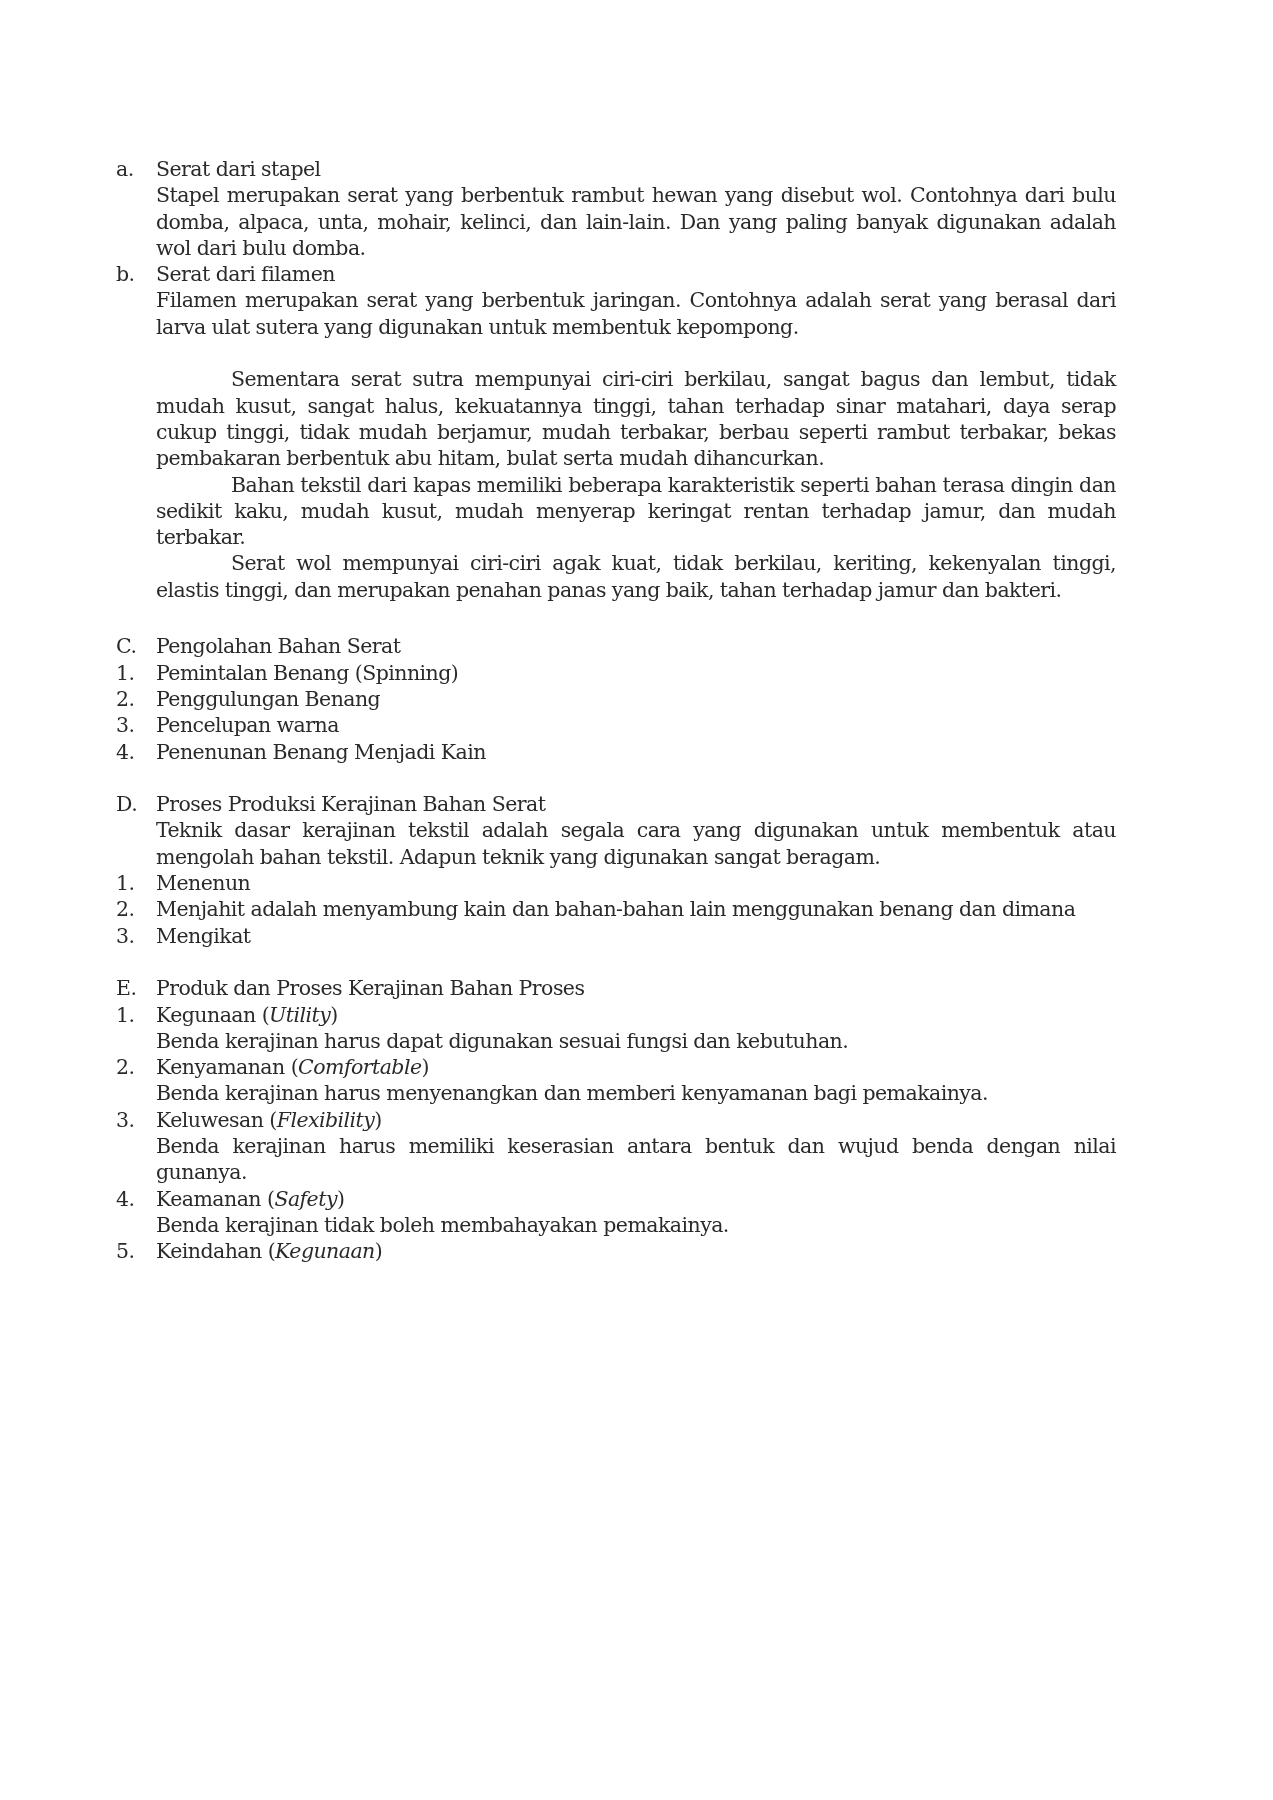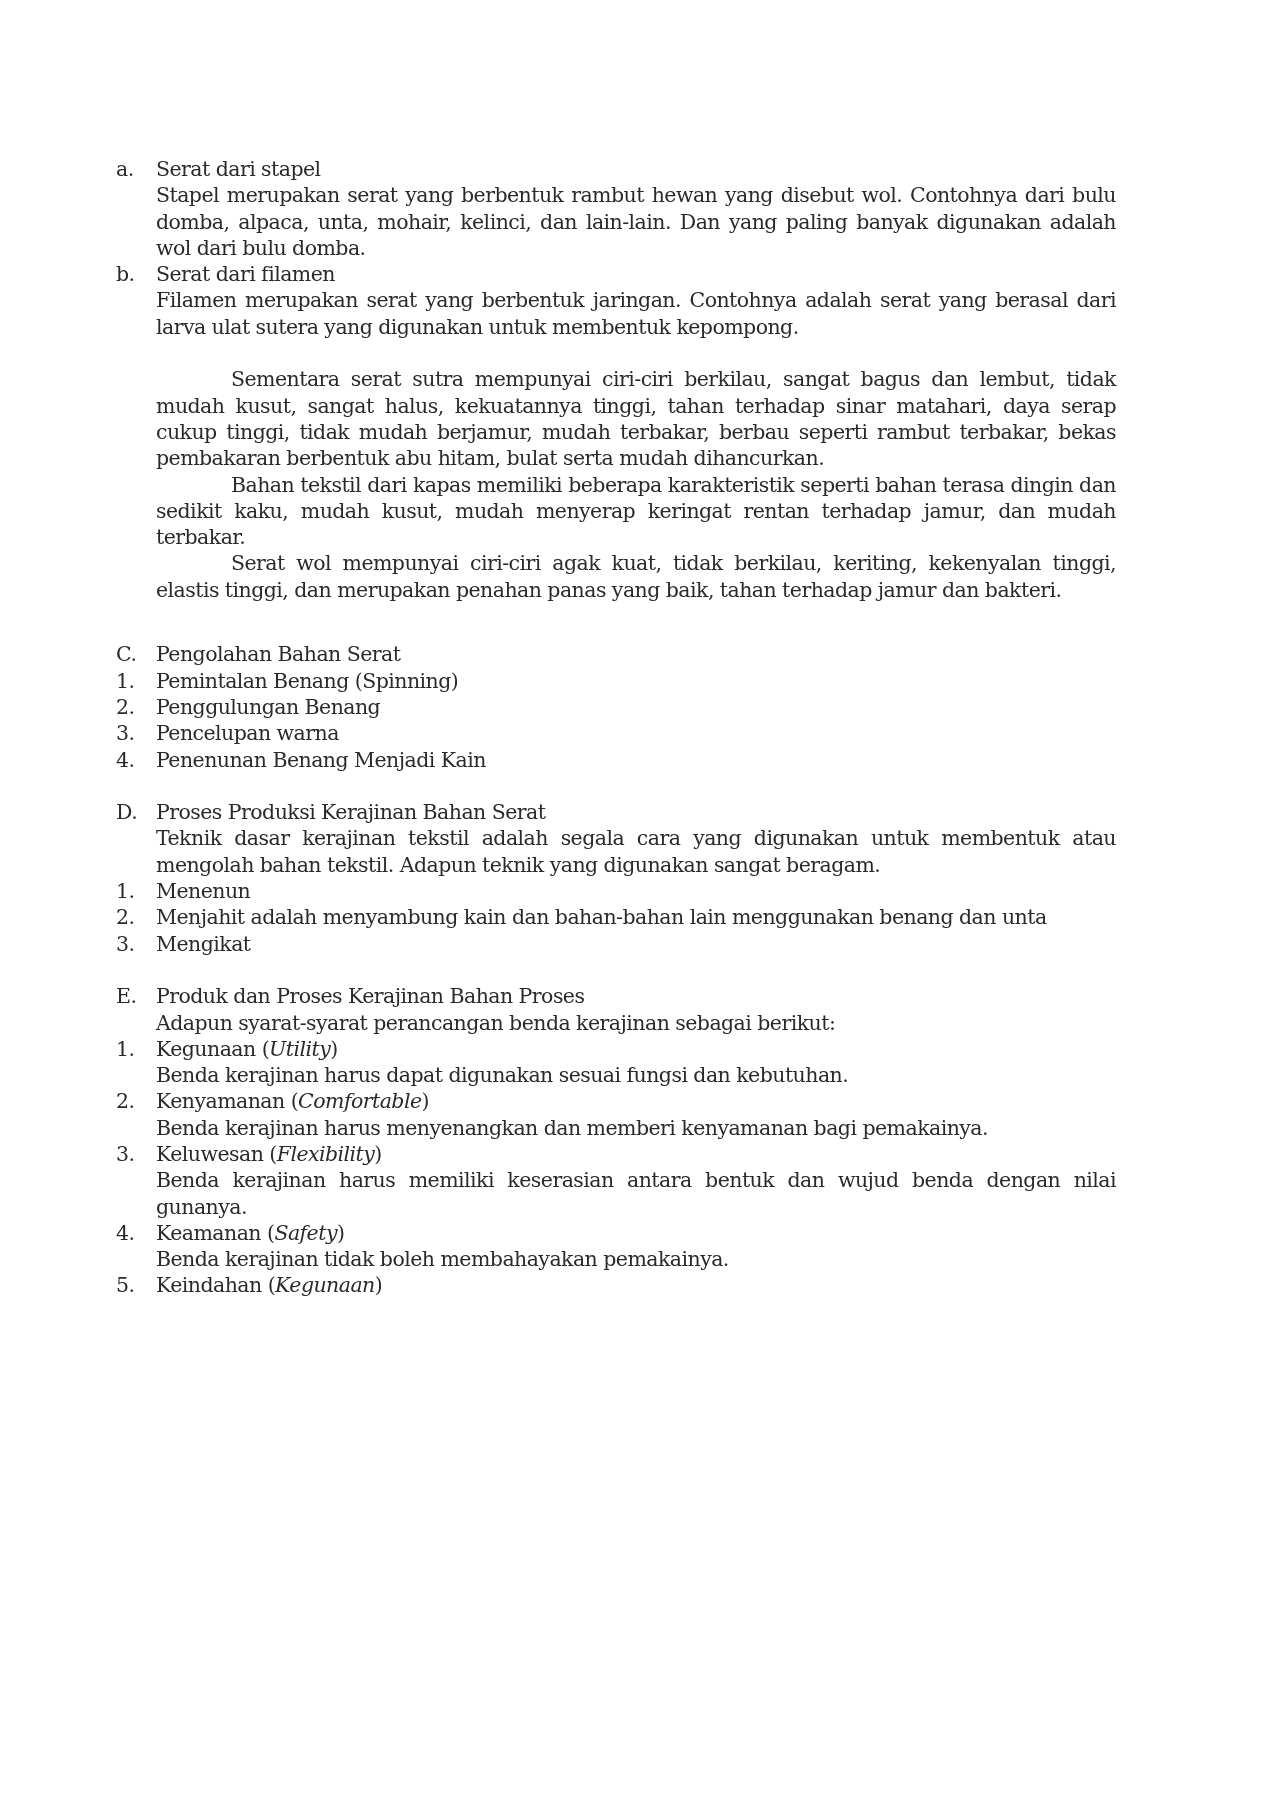--- a/index.html
+++ b/index.html
@@ -66,21 +66,21 @@
   <div class="item">
     <span class="marker">b.</span>
     <span class="content">Serat dari filamen</span>
   </div>
   <div class="body-text">Filamen merupakan serat yang berbentuk jaringan. Contohnya adalah serat yang berasal dari larva ulat sutera yang digunakan untuk membentuk kepompong.</div>
 
   <div class="gap"></div>
 
   <p class="para" style="margin-top:0;margin-bottom:0;">Sementara serat sutra mempunyai ciri-ciri berkilau, sangat bagus dan lembut, tidak mudah kusut, sangat halus, kekuatannya tinggi, tahan terhadap sinar matahari, daya serap cukup tinggi, tidak mudah berjamur, mudah terbakar, berbau seperti rambut terbakar, bekas pembakaran berbentuk abu hitam, bulat serta mudah dihancurkan.</p>
   <p class="para" style="margin-top:0;margin-bottom:0;">Bahan tekstil dari kapas memiliki beberapa karakteristik seperti bahan terasa dingin dan sedikit kaku, mudah kusut, mudah menyerap keringat rentan terhadap jamur, dan mudah terbakar.</p>
-  <p class="para" style="margin-top:0;margin-bottom:12px;">Serat wol mempunyai ciri-ciri agak kuat, tidak berkilau, keriting, kekenyalan tinggi, elastis tinggi, dan merupakan penahan panas yang baik, tahan terhadap jamur dan bakteri.</p>
+  <p class="para" style="margin-top:0;margin-bottom:4px;">Serat wol mempunyai ciri-ciri agak kuat, tidak berkilau, keriting, kekenyalan tinggi, elastis tinggi, dan merupakan penahan panas yang baik, tahan terhadap jamur dan bakteri.</p>
 
   <div class="gap"></div>
 
   <div class="item">
     <span class="marker">C.</span>
     <span class="content">Pengolahan Bahan Serat</span>
   </div>
   <div class="item">
     <span class="marker">1.</span>
     <span class="content">Pemintalan Benang (Spinning)</span>
@@ -104,34 +104,33 @@
     <span class="marker">D.</span>
     <span class="content">Proses Produksi Kerajinan Bahan Serat</span>
   </div>
   <div class="body-text">Teknik dasar kerajinan tekstil adalah segala cara yang digunakan untuk membentuk atau mengolah bahan tekstil. Adapun teknik yang digunakan sangat beragam.</div>
   <div class="item">
     <span class="marker">1.</span>
     <span class="content">Menenun</span>
   </div>
   <div class="item">
     <span class="marker">2.</span>
-    <span class="content">Menjahit adalah menyambung kain dan bahan-bahan lain menggunakan benang dan unta</span>
+    <span class="content">Menjahit adalah menyambung kain dan bahan-bahan lain menggunakan benang dan dimana</span>
   </div>
   <div class="item">
     <span class="marker">3.</span>
     <span class="content">Mengikat</span>
   </div>
 
   <div class="gap"></div>
 
   <div class="item">
     <span class="marker">E.</span>
     <span class="content">Produk dan Proses Kerajinan Bahan Proses</span>
   </div>
-  <div class="body-text">Adapun syarat-syarat perancangan benda kerajinan sebagai berikut:</div>
 
   <div class="item">
     <span class="marker">1.</span>
     <span class="content"><span>Kegunaan (</span><em>Utility</em><span>)</span></span>
   </div>
   <div class="body-text">Benda kerajinan harus dapat digunakan sesuai fungsi dan kebutuhan.</div>
 
   <div class="item">
     <span class="marker">2.</span>
     <span class="content"><span>Kenyamanan (</span><em>Comfortable</em><span>)</span></span>

